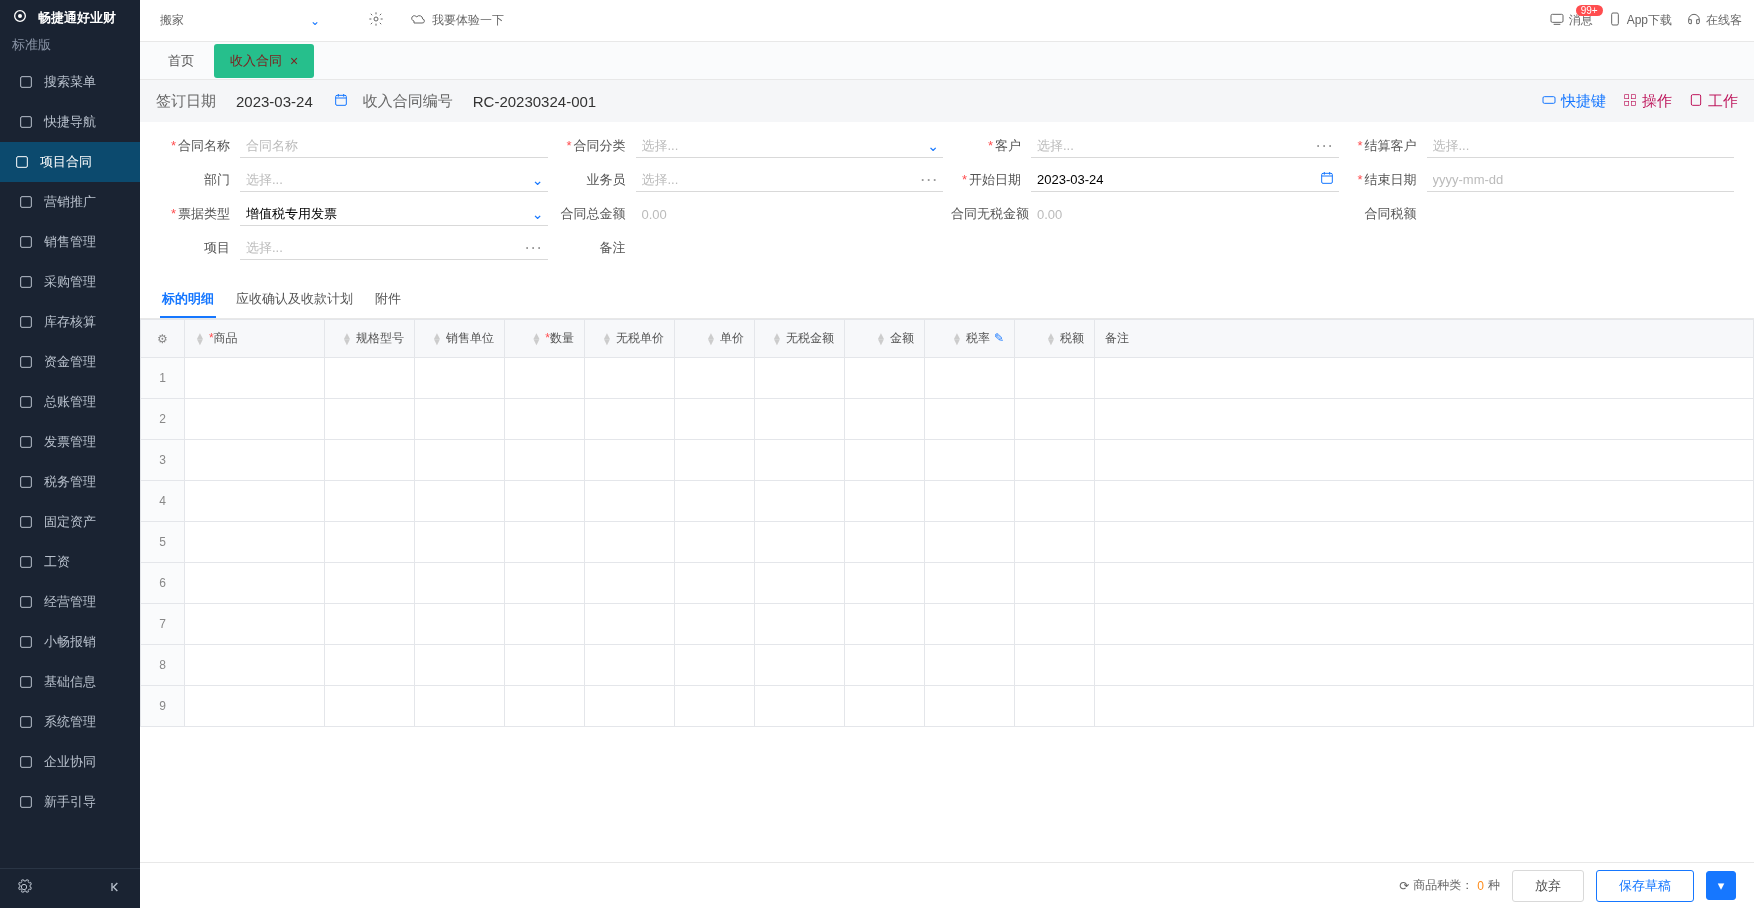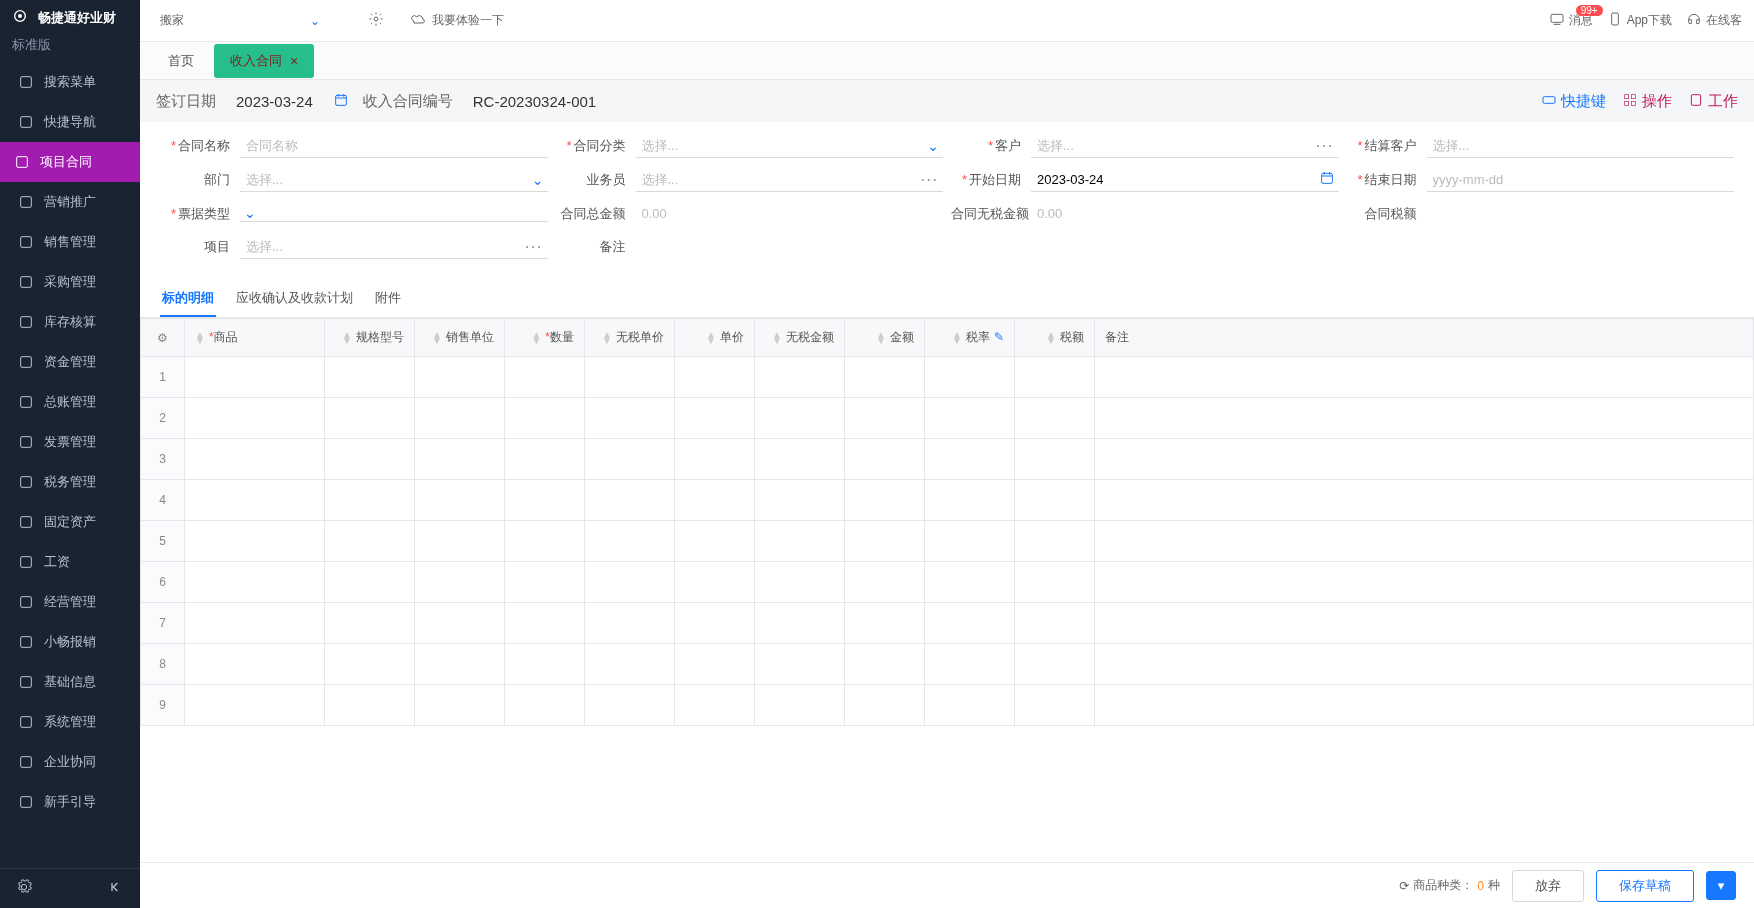--- a/index.html
+++ b/index.html
@@ -7,21 +7,21 @@
 .app { display: flex; height: 100vh; width: 100vw; }
 
 
 .sidebar { width: 140px; background: #1a2332; color: #b8c0cc; display: flex; flex-direction: column; }
 .logo-area { padding: 8px 12px; color: #fff; display: flex; align-items: center; gap: 6px; }
 .logo-icon { width: 20px; height: 20px; }
 .logo-text { font-size: 13px; font-weight: bold; }
 .edition { padding: 0 12px 8px 12px; font-size: 13px; color: #8a94a6; }
 .nav-items { flex: 1; overflow-y: auto; }
 .nav-item { display: flex; align-items: center; gap: 10px; padding: 11px 18px; cursor: pointer; font-size: 13px; }
-.nav-item.active { background: #a21caf; color: #fff; padding-left: 14px; }
+.nav-item.active { background: #0c4a6e; color: #fff; padding-left: 14px; }
 .nav-icon { width: 16px; height: 16px; display: inline-flex; align-items: center; justify-content: center; }
 .sidebar-footer { display: flex; justify-content: space-between; padding: 10px 16px; border-top: 1px solid #2a3545; }
 .sidebar-footer span { cursor: pointer; }
 
 
 .main { flex: 1; display: flex; flex-direction: column; overflow: hidden; }
 
 
 .header { height: 42px; display: flex; align-items: center; padding: 16px 12px; border-bottom: 1px solid #e8e8e8; gap: 12px; }
 .org-select { display: flex; align-items: center; gap: 6px; min-width: 200px; padding: 4px 8px; cursor: pointer; color: #666; }
@@ -415,20 +415,21 @@
           <div class="input-wrap">
             <input placeholder="yyyy-mm-dd" style="">
           </div>
         </div>
       </div>
 
       <div class="form-row">
         <div class="form-field">
           <div class="form-label req">票据类型</div>
           <div class="input-wrap">
+            <input value="增值税专用发票" style="">
             <span class="picker">⌄</span>
           </div>
         </div>
         <div class="form-field">
           <div class="form-label">合同总金额</div>
           <div class="readonly-val">0.00</div>
         </div>
         <div class="form-field">
           <div class="form-label">合同无税金额</div>
           <div class="readonly-val">0.00</div>

